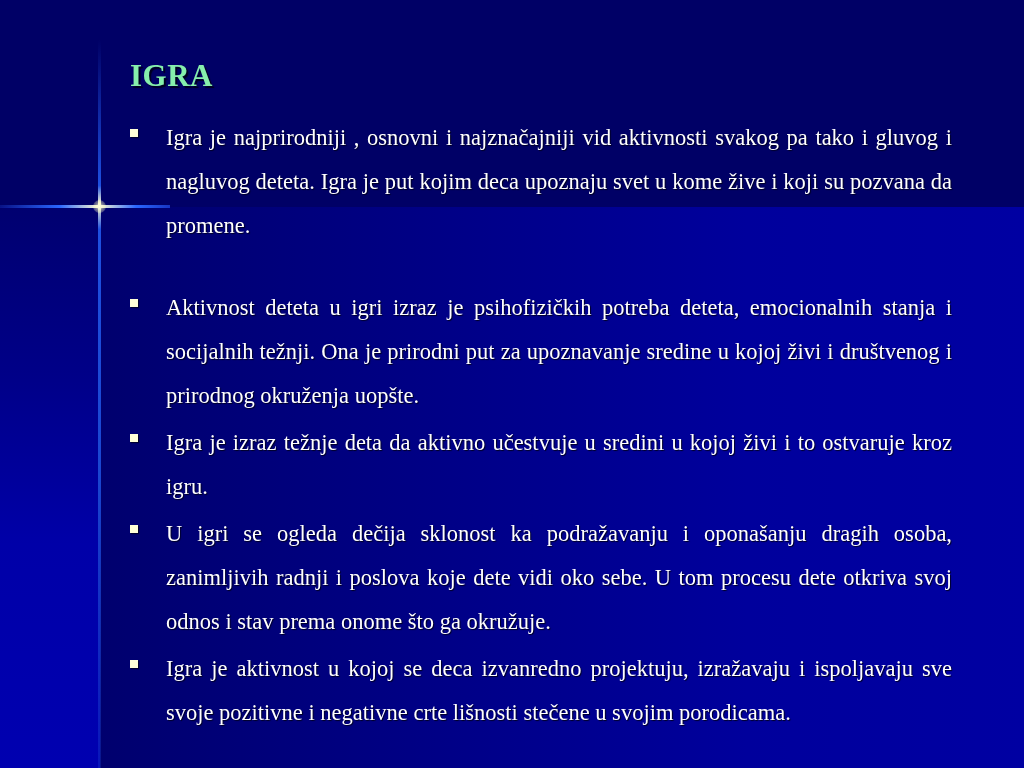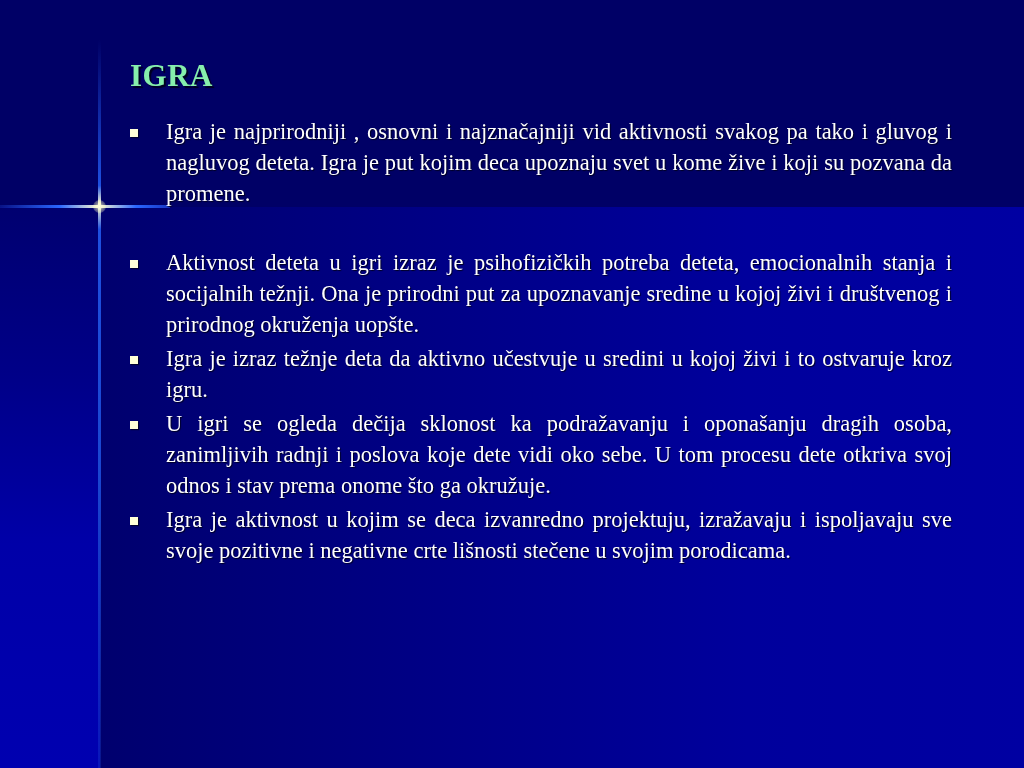--- a/index.html
+++ b/index.html
@@ -34,21 +34,21 @@
       background: radial-gradient(circle, #ffffe0 0%, rgba(255,255,200,0.5) 40%, rgba(255,255,200,0) 100%);
     }
     .title {
       position: absolute; left: 130px; top: 58px;
       font-size: 31px; font-weight: bold; color: #86efac;
       text-shadow: 2px 2px 1px #000020;
       letter-spacing: 0.5px;
     }
     .content {
       position: absolute; left: 128px; top: 116px; width: 824px;
-      font-size: 22.5px; line-height: 31px;
+      font-size: 22.5px; line-height: 44px;
       text-shadow: 1px 1px 1px #000022;
     }
     .bullet {
       position: relative; padding-left: 38px; text-align: justify;
     }
     .bullet .marker {
       position: absolute; left: 2px; top: 13px; width: 8px; height: 8px;
       background: #ffffd8; box-shadow: 1px 1px 1px #000030;
     }
     .b0 { margin-bottom: 38px; }
@@ -82,15 +82,15 @@
   <div class="bullet b-gap">
     <span class="marker"></span>
     <span>Igra je izraz težnje deta da aktivno učestvuje u sredini u kojoj živi i to ostvaruje kroz igru.</span>
   </div>
   <div class="bullet b-gap">
     <span class="marker"></span>
     <span>U igri se ogleda dečija sklonost ka podražavanju i oponašanju dragih osoba, zanimljivih radnji i poslova koje dete vidi oko sebe. U tom procesu dete otkriva svoj odnos i stav prema onome što ga okružuje.</span>
   </div>
   <div class="bullet b-gap">
     <span class="marker"></span>
-    <span>Igra je aktivnost u kojim se deca izvanredno projektuju, izražavaju i ispoljavaju sve svoje pozitivne i negativne crte lišnosti stečene u svojim porodicama.</span>
+    <span>Igra je aktivnost u kojoj se deca izvanredno projektuju, izražavaju i ispoljavaju sve svoje pozitivne i negativne crte lišnosti stečene u svojim porodicama.</span>
   </div>
 </div>
 
 </body></html>

